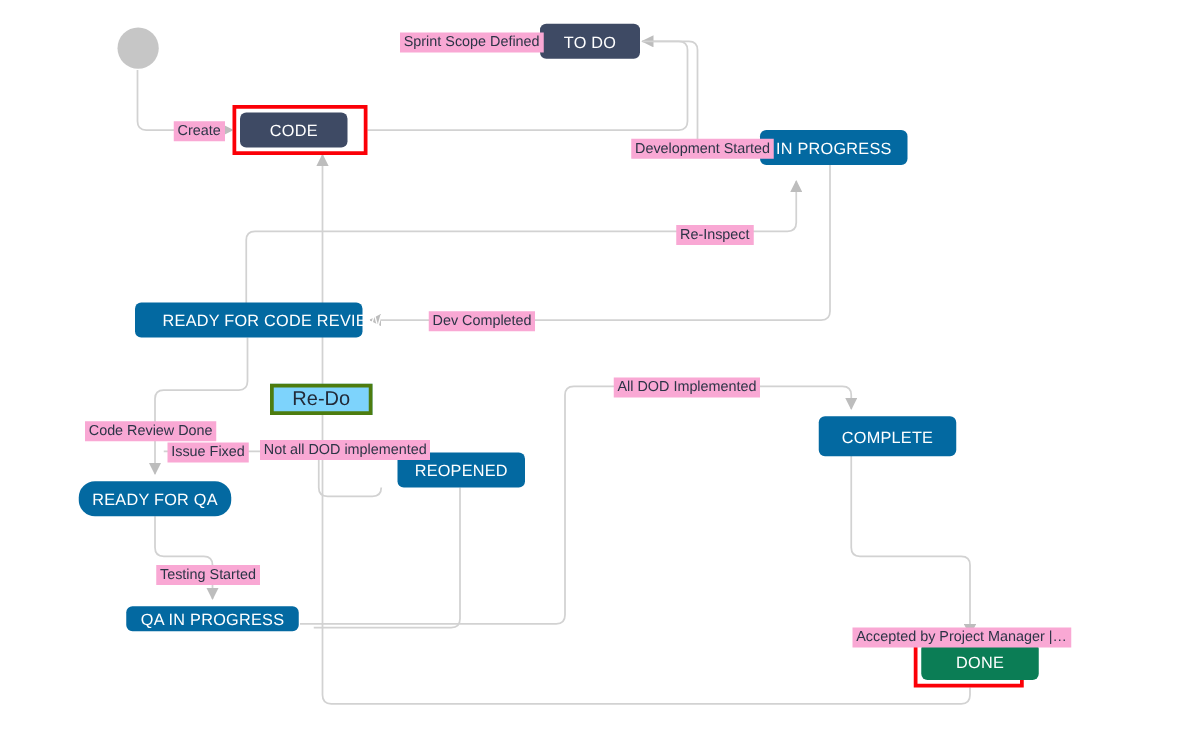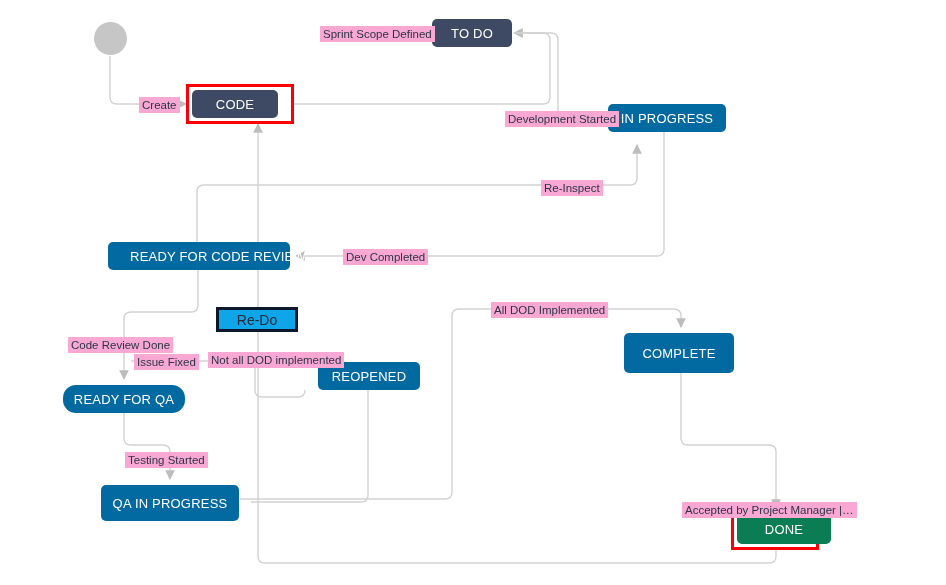--- a/index.html
+++ b/index.html
@@ -59,25 +59,25 @@
     font-weight: normal;
     color: #2c3446;
     white-space: nowrap;
     background: #f9a8d4;
     padding: 1px 3px;
     box-sizing: border-box;
     line-height: 14px;
   }
   .label-box {
     position: absolute;
-    font-size: 14px;
+    font-size: 16px;
     color: #222a38;
     white-space: nowrap;
-    background: #0ea5e9;
-    border: 3px solid #0f172a;
+    background: #7dd3fc;
+    border: 3px solid #4d7c0f;
     display: flex;
     align-items: center;
     justify-content: center;
     box-sizing: border-box;
   }
 </style>
 </head>
 <body>
 
 <div id="canvas">
@@ -127,23 +127,23 @@
   <div class="node todo-style" style="left:432px; top:19px; width:80px; height:28px;">TO DO</div>
 
   <div class="node blue-style" style="left:608px; top:104px; width:118px; height:28px;">IN PROGRESS</div>
 
   <div class="node blue-style" style="left:108px; top:242px; width:182px; height:28px;padding-left:38px;">READY FOR CODE REVIEW</div>
 
   <div class="node blue-style" style="left:318px; top:362px; width:102px; height:28px;">REOPENED</div>
 
   <div class="node blue-style" style="left:63px; top:385px; width:122px; height:28px;border-radius:13px;">READY FOR QA</div>
 
-  <div class="node blue-style" style="left:101px; top:485px; width:138px; height:36px;">QA IN PROGRESS</div>
+  <div class="node blue-style" style="left:101px; top:485px; width:138px; height:20px;">QA IN PROGRESS</div>
 
-  <div class="node blue-style" style="left:624px; top:333px; width:110px; height:40px;">COMPLETE</div>
+  <div class="node blue-style" style="left:655px; top:333px; width:110px; height:32px;">COMPLETE</div>
 
   <div class="node green-style" style="left:737px; top:514px; width:94px; height:30px;">DONE</div>
 
   <div class="edge-label" style="left:139px; top:97px;">Create</div>
 
   <div class="edge-label" style="left:320px; top:26px;">Sprint Scope Defined</div>
 
   <div class="edge-label" style="left:505px; top:111px;">Development Started</div>
 
   <div class="edge-label" style="left:541px; top:180px;">Re-Inspect</div>

